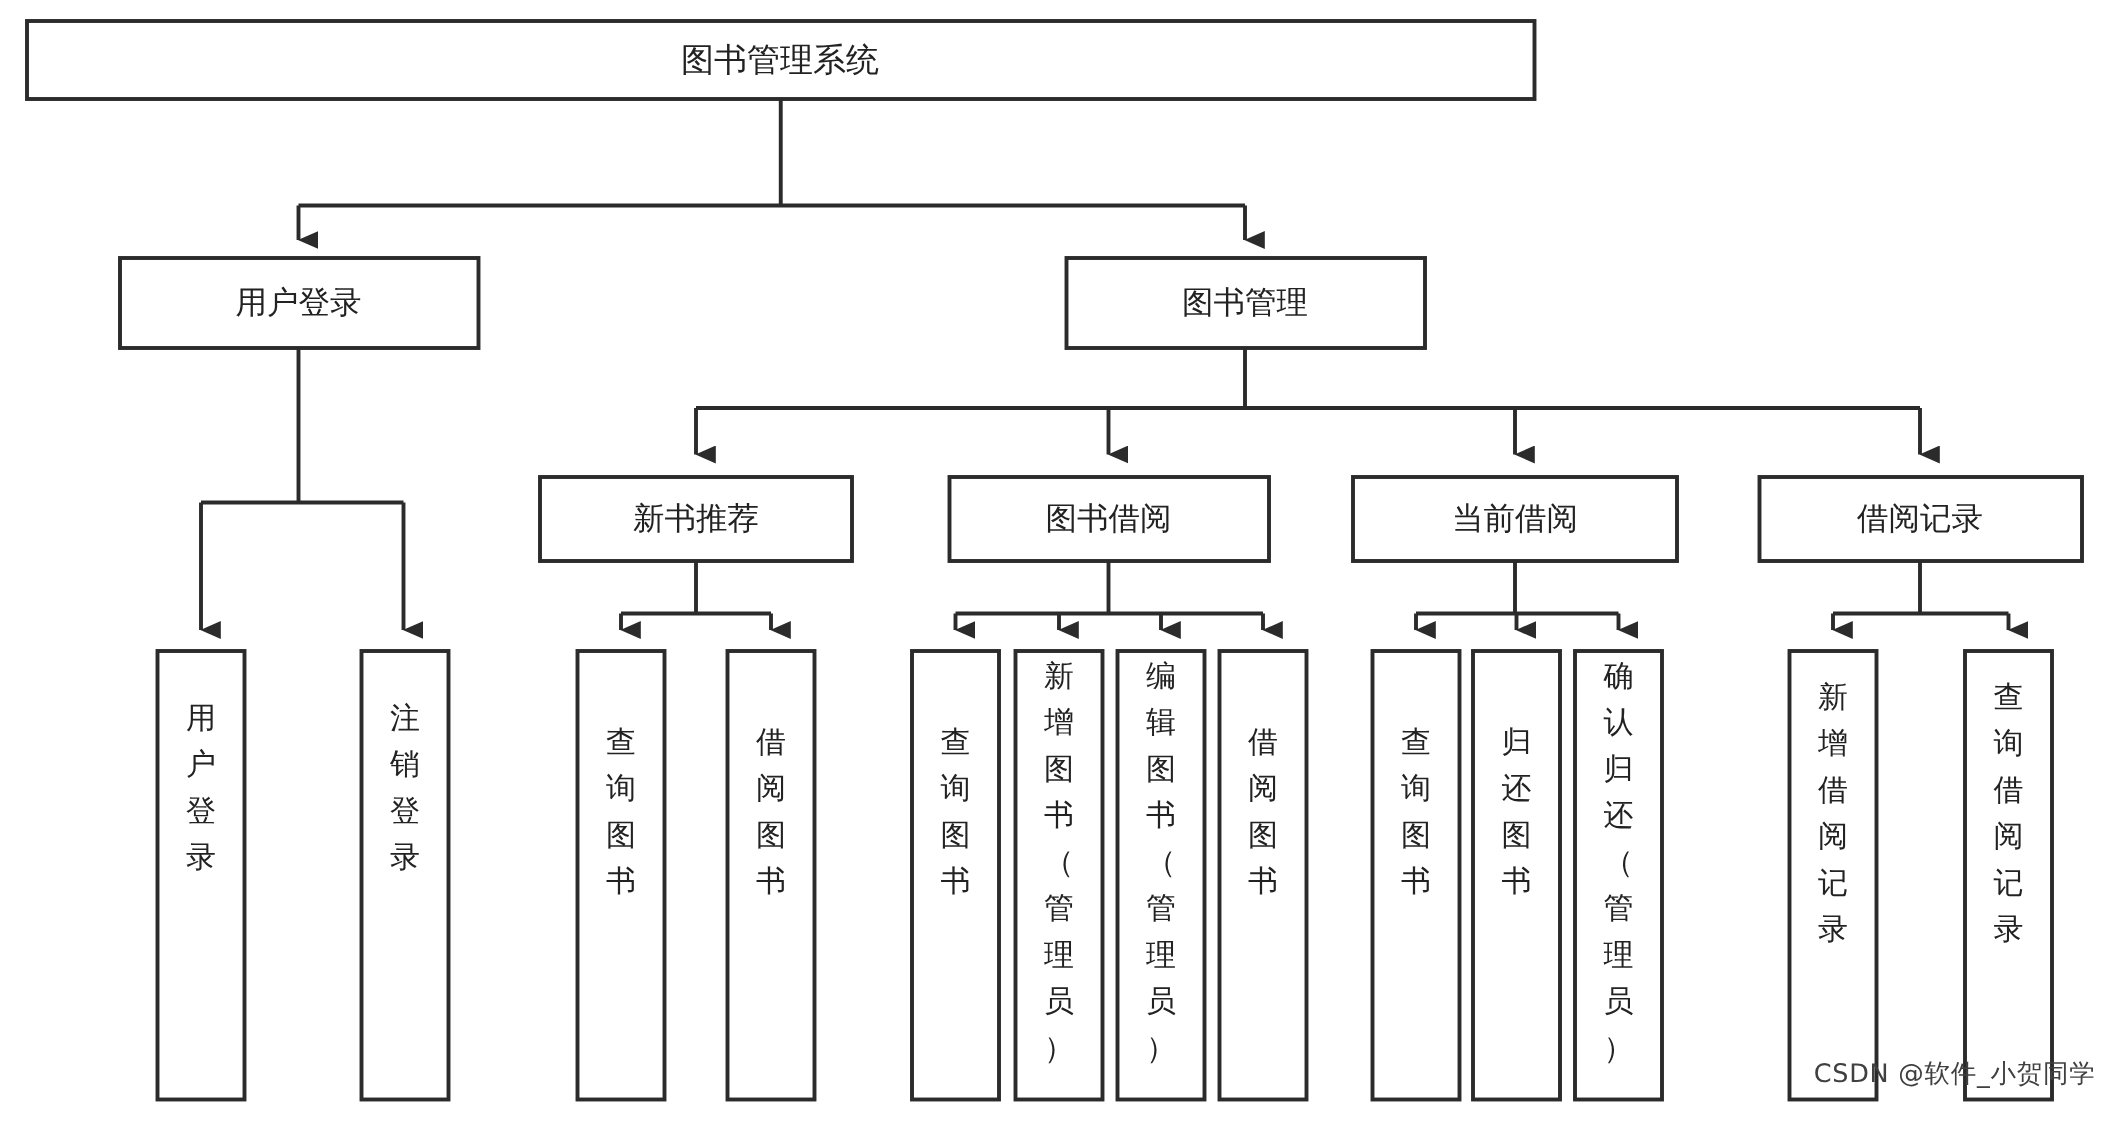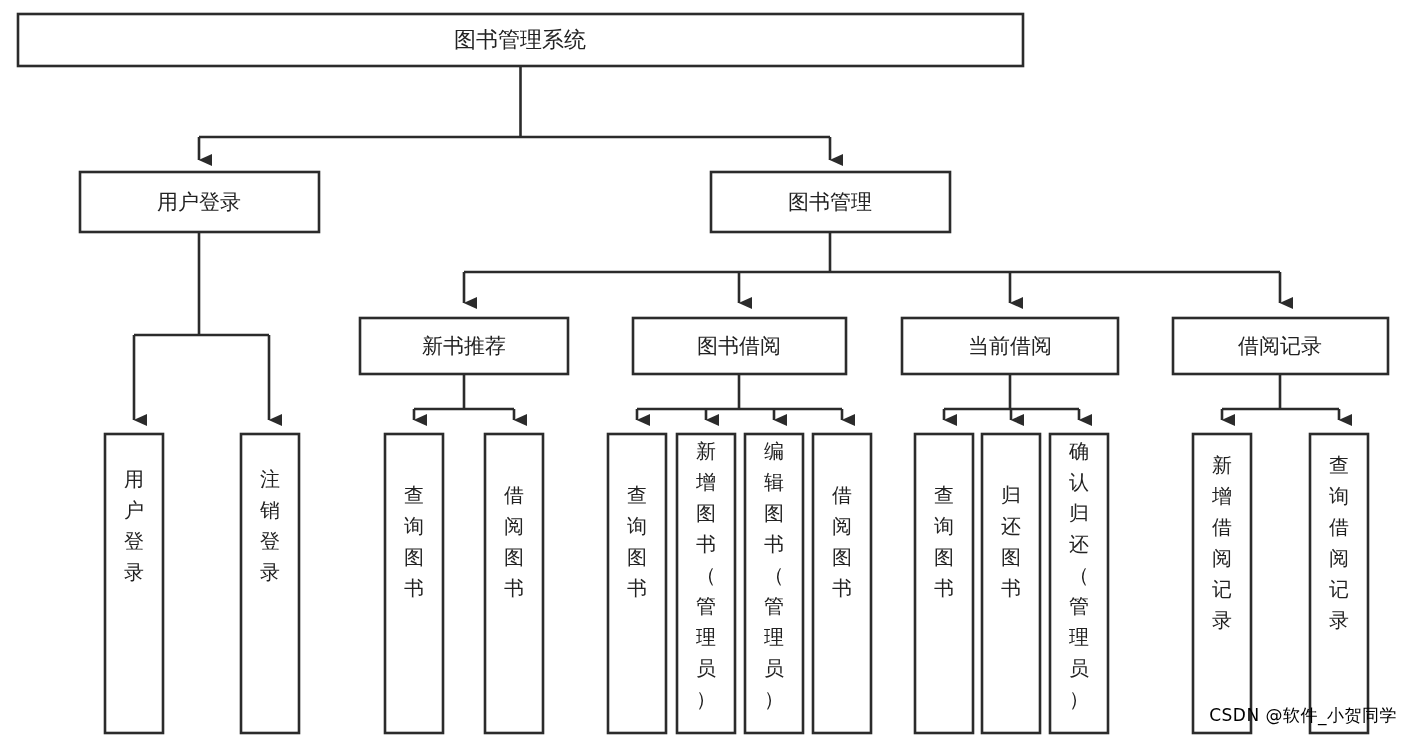--- a/index.html
+++ b/index.html
@@ -55,21 +55,21 @@
     stroke-linecap: butt;
   }
   .arrow-head {
     fill: #2b2b2b;
     stroke: none;
   }
   .watermark {
     position: absolute;
     right: 8px;
     bottom: 4px;
-    color: #000000;
+    color: #404040;
     font-size: 17px;
     font-family: "DejaVu Sans", "Liberation Sans", sans-serif;
     letter-spacing: 0.5px;
     white-space: nowrap;
     user-select: none;
   }
 </style>
 </head>
 <body>
 

